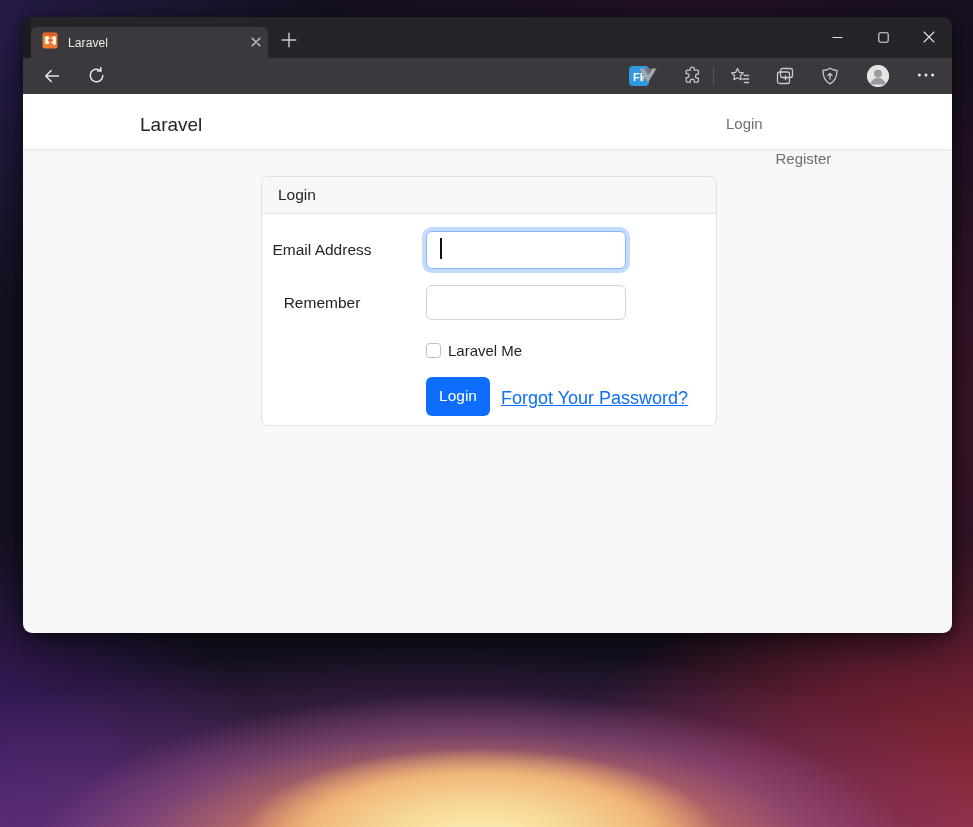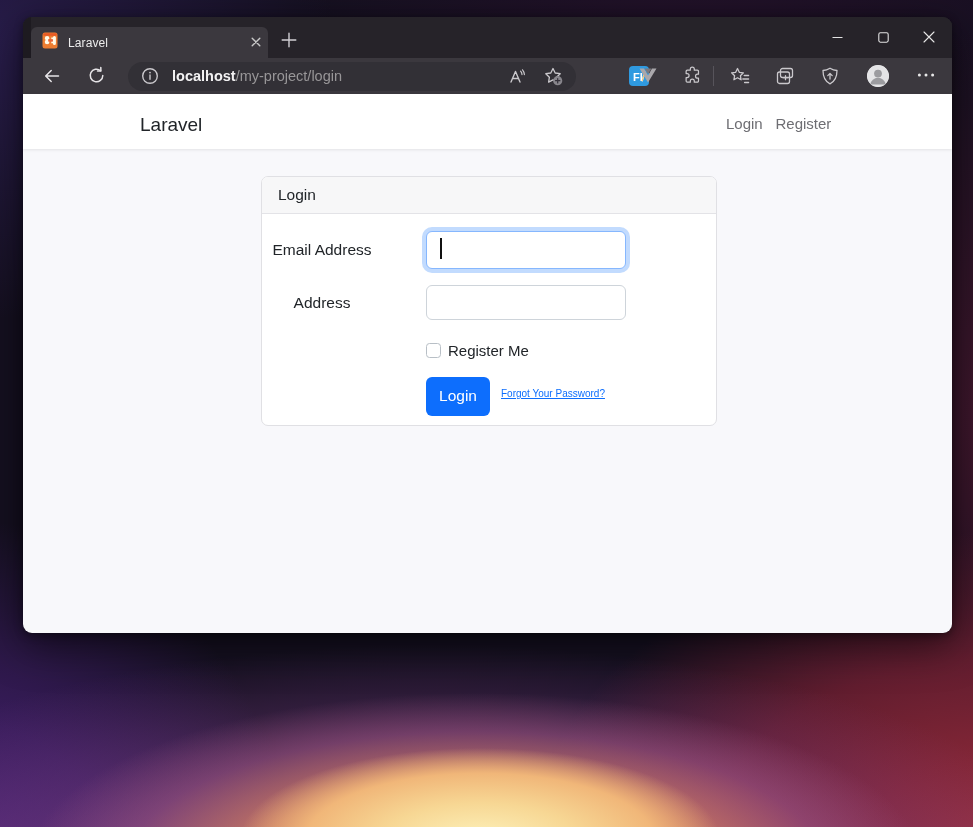--- a/index.html
+++ b/index.html
@@ -52,21 +52,21 @@
   .navlink { position:absolute; top:calc(50% + 1.5px); transform:translateY(-50%); font-size:15px; color:#6e6e73; }
   .card { position:absolute; left:238px; top:82px; width:456px; height:250px; background:#fff; border:1px solid #e0e0e4; border-radius:7px; }
   .card-h { height:37px; background:#f7f7f8; border-bottom:1px solid #e3e3e7; border-radius:6px 6px 0 0; line-height:36px; padding-left:16px; font-size:15.5px; color:#212529; }
   .lbl { position:absolute; font-size:15.5px; color:#212529; text-align:center; width:160px; }
   .inp { position:absolute; background:#fff; border:1px solid #ced4da; border-radius:6px; width:200px; }
   .inp.focus { border-color:#86b7fe; box-shadow:0 0 0 4px rgba(13,110,253,0.25); }
   .caret { position:absolute; left:13px; top:6px; width:1.5px; height:21px; background:#111; }
   .chk { position:absolute; width:15px; height:15px; border:1px solid #b8bfc6; border-radius:3.5px; background:#fff; }
   .chklbl { position:absolute; font-size:15px; color:#212529; }
   .btn { position:absolute; width:64px; height:39px; background:#0d6efd; border-radius:6px; color:#fff; font-size:15.5px; text-align:center; line-height:38px; }
-  .flink { position:absolute; font-size:10px; color:#0d6efd; text-decoration:underline; }
+  .flink { position:absolute; font-size:18px; color:#0d6efd; text-decoration:underline; }
   svg { display:block; }
 </style>
 </head>
 <body>
   <div class="win">
 
     <div class="tabstrip">
       <div style="position:absolute;left:0;top:0;width:7.5px;height:41px;background:#1d1a20;"></div>
       <div class="tab">
         <div class="fav">
@@ -115,43 +115,20 @@
         <svg width="18" height="18" viewBox="0 0 18 18">
           <path d="M15.5 9 H3 M8.2 3.5 L2.7 9 L8.2 14.5" stroke="#e6e4e7" stroke-width="1.5" fill="none" stroke-linecap="round" stroke-linejoin="round"></path>
         </svg>
       </div>
       <div class="tico" style="left:64px; top:8px;">
         <svg width="19" height="19" viewBox="0 0 19 19">
           <path d="M15.8 9.5 A6.3 6.3 0 1 1 13.6 4.7" stroke="#e6e4e7" stroke-width="1.5" fill="none" stroke-linecap="round"></path>
           <path d="M13.8 1.6 L13.9 5 L10.5 5.0" stroke="#e6e4e7" stroke-width="1.5" fill="none" stroke-linecap="round" stroke-linejoin="round"></path>
         </svg>
       </div>
-      <div class="pill">
-        <div class="tico" style="left:13px; top:5.5px;">
-          <svg width="18" height="18" viewBox="0 0 18 18">
-            <circle cx="9" cy="9" r="7.3" fill="none" stroke="#c9c7cb" stroke-width="1.4"></circle>
-            <path d="M9 8 V12.2" stroke="#c9c7cb" stroke-width="1.4" stroke-linecap="round"></path>
-            <circle cx="9" cy="5.6" r="0.9" fill="#c9c7cb"></circle>
-          </svg>
-        </div>
-        <div class="url"><b>localhost</b>/my-project/login</div>
-        <div class="tico" style="left:379px; top:5px;">
-          <svg width="20" height="20" viewBox="0 0 20 20">
-            <path d="M4 15 L8.5 4.5 L13 15 M5.8 11.5 H11.2" stroke="#cac8cc" stroke-width="1.4" fill="none" stroke-linecap="round" stroke-linejoin="round"></path>
-            <path d="M13.6 4.2 A5 5 0 0 1 15 7.6 M15.5 2.8 A7.4 7.4 0 0 1 17.4 7.6" stroke="#cac8cc" stroke-width="1.2" fill="none" stroke-linecap="round"></path>
-          </svg>
-        </div>
-        <div class="tico" style="left:415px; top:4.5px;">
-          <svg width="21" height="21" viewBox="0 0 21 21">
-            <path d="M10 2.5 L12.2 7 L17.2 7.7 L13.6 11.2 L14.4 16.1 L10 13.8 L5.6 16.1 L6.4 11.2 L2.8 7.7 L7.8 7 Z" fill="none" stroke="#cac8cc" stroke-width="1.3" stroke-linejoin="round"></path>
-            <circle cx="14.7" cy="14.7" r="4.6" fill="#88868c"></circle>
-            <path d="M14.7 12.5 V16.9 M12.5 14.7 H16.9" stroke="#34313a" stroke-width="1.2" stroke-linecap="round"></path>
-          </svg>
-        </div>
-      </div>
 
       <div class="tico" style="left:570px; top:8px;padding-left:36px;">
         <svg width="20" height="20" viewBox="0 0 20 20">
           <rect x="0" y="0" width="20" height="20" rx="4" fill="#2f9ae0"></rect>
           <text x="4" y="14.5" font-family="Liberation Sans" font-size="11" font-weight="bold" fill="#fff">FI</text>
           <path d="M13.2 14.8 L15.8 6.2" stroke="#ffffff" stroke-width="1.5" stroke-linecap="round"></path>
           <path d="M13.2 14.8 L15.8 6.2" stroke="#f5a623" stroke-width="0.7" stroke-linecap="round"></path>
         </svg>
       </div>
       <div class="tico" style="left:616px; top:10px;">
@@ -198,29 +175,29 @@
           <circle cx="9" cy="3" r="1.5" fill="#e8e8e8"></circle>
           <circle cx="15.6" cy="3" r="1.5" fill="#e8e8e8"></circle>
         </svg>
       </div>
     </div>
 
     <div class="page">
       <div class="navbar">
         <div class="brand">Laravel</div>
         <div class="navlink" style="left:703px;">Login</div>
-        <div class="navlink" style="left:752.5px;">Register</div>
+        <div class="navlink" style="left:752.5px;margin-top:35px;">Register</div>
       </div>
       <div class="card">
         <div class="card-h">Login</div>
       </div>
       <div class="lbl" style="left:219px; top:147px;">Email Address</div>
       <div class="inp focus" style="left:403px; top:137px; height:38px;">
         <div class="caret"></div>
       </div>
-      <div class="lbl" style="left:219px; top:200px;">Address</div>
+      <div class="lbl" style="left:219px; top:200px;">Remember</div>
       <div class="inp" style="left:403px; top:191px; height:35px;"></div>
       <div class="chk" style="left:403px; top:249px;"></div>
-      <div class="chklbl" style="left:425px; top:248px;">Register Me</div>
+      <div class="chklbl" style="left:425px; top:248px;">Laravel Me</div>
       <div class="btn" style="left:403px; top:283px;">Login</div>
       <div class="flink" style="left:478px; top:294px;">Forgot Your Password?</div>
     </div>
   </div>
 
 </body></html>

